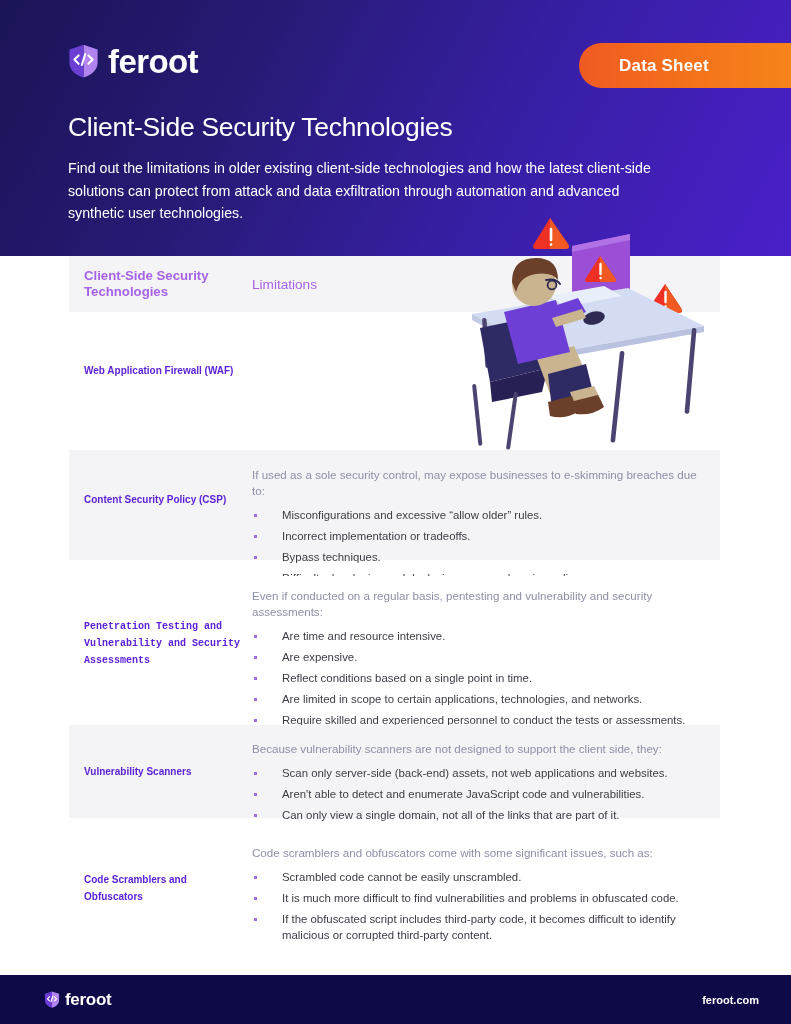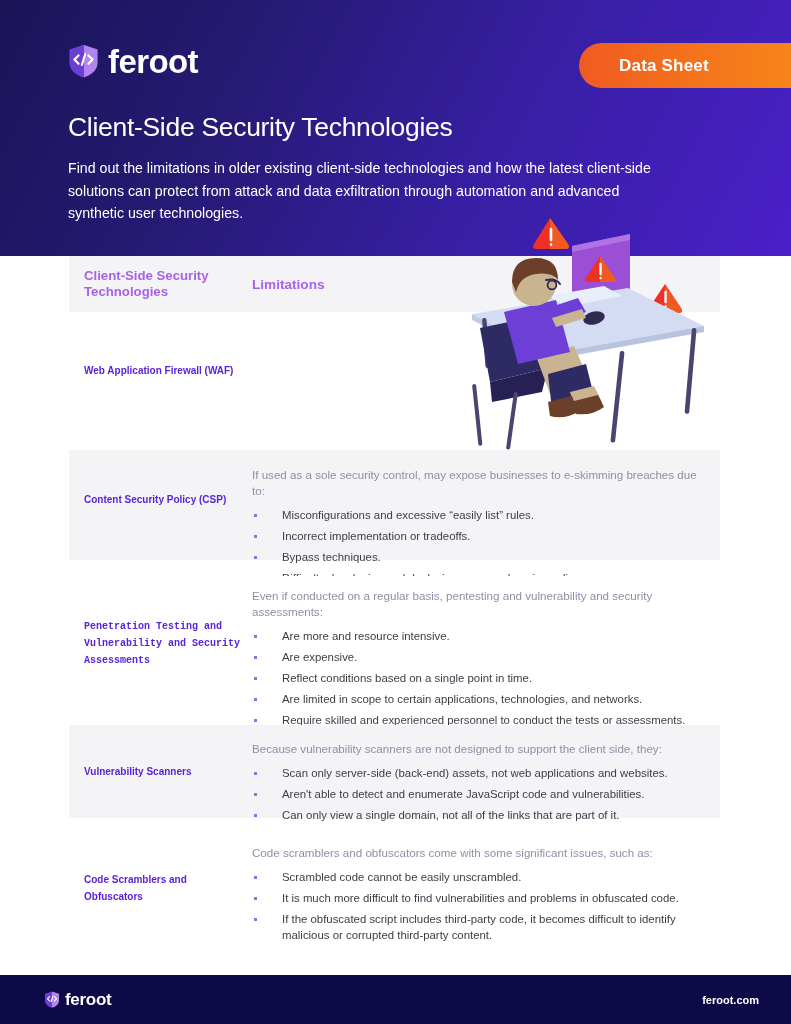--- a/index.html
+++ b/index.html
@@ -145,21 +145,21 @@
     flex: 0 0 183px;
     padding-left: 15px;
     color: #a663e8;
     font-size: 13.2px;
     font-weight: 700;
     line-height: 16.5px;
   }
   .hdr-lim {
     color: #a663e8;
     font-size: 13.6px;
-    font-weight: 700;
+    font-weight: 400;
   }
 
   .intro {
     color: #8d8fa6;
     font-size: 11.6px;
     font-weight: 400;
     line-height: 16px;
     margin-bottom: 9px;
   }
 
@@ -327,38 +327,38 @@
     </div>
 
     <div style="height:16px;"></div>
 
     <div class="band shaded" style="height:110px;">
       <div class="row" style="padding-top:17px;">
         <div class="col-tech" style="padding-top:24px;">Content Security Policy (CSP)</div>
         <div class="col-lim">
           <div class="intro">If used as a sole security control, may expose businesses to e-skimming breaches due to:</div>
           <ul class="bullets">
-            <li>Misconfigurations and excessive “easily list” rules.</li>
+            <li>Misconfigurations and excessive “allow older” rules.</li>
             <li>Incorrect implementation or tradeoffs.</li>
             <li>Bypass techniques.</li>
             <li>Difficulty developing and deploying a comprehensive policy.</li>
           </ul>
         </div>
       </div>
     </div>
 
     <div style="height:16px;"></div>
 
     <div class="band plain" style="height:135px;">
       <div class="row" style="padding-top:12px;">
         <div class="col-tech" style="padding-top:30px;font-family:Liberation Mono, monospace;">Penetration Testing and Vulnerability and Security Assessments</div>
         <div class="col-lim">
           <div class="intro">Even if conducted on a regular basis, pentesting and vulnerability and security assessments:</div>
           <ul class="bullets">
-            <li>Are more and resource intensive.</li>
+            <li>Are time and resource intensive.</li>
             <li>Are expensive.</li>
             <li>Reflect conditions based on a single point in time.</li>
             <li>Are limited in scope to certain applications, technologies, and networks.</li>
             <li>Require skilled and experienced personnel to conduct the tests or assessments.</li>
             <li>Rely on specialized tools and technologies.</li>
           </ul>
         </div>
       </div>
     </div>
 

